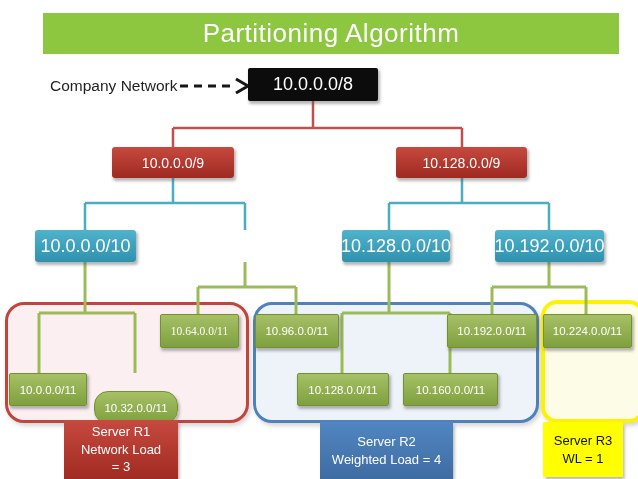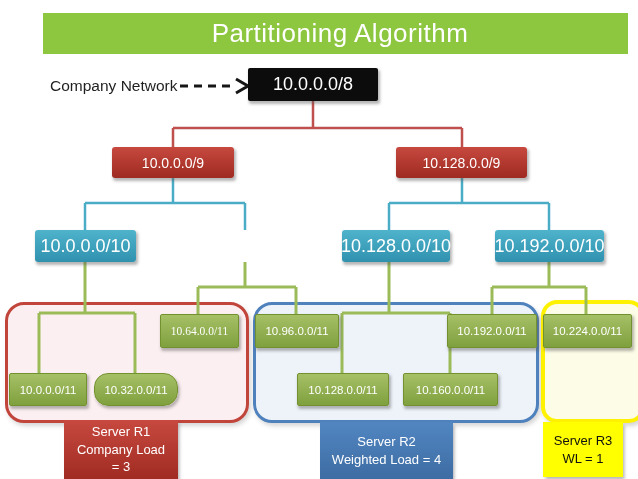--- a/index.html
+++ b/index.html
@@ -5,21 +5,21 @@
   html,body{margin:0;padding:0;background:#ffffff;}
   #canvas{
     position:relative;width:638px;height:479px;background:#ffffff;overflow:hidden;
     font-family:"Liberation Sans",sans-serif;
   }
   .abs{position:absolute;}
   
   .banner{
     left:43px;top:13px;width:576px;height:41px;background:#8dc63f;
     display:flex;align-items:center;justify-content:center;
-    color:#ffffff;font-size:26px;letter-spacing:.5px;z-index:4;padding-left:9px;
+    color:#ffffff;font-size:26px;letter-spacing:.5px;z-index:4;
   }
   
   .company-label{
     left:50px;top:77px;color:#1f1f1f;font-size:15.5px;z-index:4;
   }
   
   .node{
     display:flex;align-items:center;justify-content:center;
     color:#ffffff;z-index:3;box-shadow:1.5px 2.5px 3px rgba(90,90,90,.45);
     border-radius:3px;white-space:nowrap;
@@ -79,32 +79,32 @@
   <div class="abs node black" style="left:248px;top:68px;width:130px;height:33px;">10.0.0.0/8</div>
 
   <div class="abs node red" style="left:112px;top:147px;width:122px;height:31px;">10.0.0.0/9</div>
   <div class="abs node red" style="left:396px;top:147px;width:131px;height:31px;">10.128.0.0/9</div>
 
   <div class="abs node teal" style="left:35px;top:230px;width:101px;height:32px;">10.0.0.0/10</div>
   <div class="abs node teal" style="left:342px;top:230px;width:108px;height:32px;">10.128.0.0/10</div>
   <div class="abs node teal" style="left:495px;top:230px;width:109px;height:32px;">10.192.0.0/10</div>
 
   <div class="abs node green" style="left:9px;top:373px;width:76px;height:31px;">10.0.0.0/11</div>
-  <div class="abs node green" style="left:94px;top:373px;width:82px;height:31px;border-radius:14px;">10.32.0.0/11</div>
+  <div class="abs node green" style="left:94px;top:391px;width:82px;height:31px;border-radius:14px;">10.32.0.0/11</div>
   <div class="abs node green" style="left:297px;top:373px;width:90px;height:31px;">10.128.0.0/11</div>
   <div class="abs node green" style="left:403px;top:373px;width:93px;height:31px;">10.160.0.0/11</div>
 
   <div class="abs node green" style="left:160px;top:314px;width:77px;height:32px;font-family:Liberation Serif, serif;">10.64.0.0/11</div>
   <div class="abs node green" style="left:255px;top:314px;width:82px;height:32px;">10.96.0.0/11</div>
   <div class="abs node green" style="left:447px;top:314px;width:88px;height:32px;">10.192.0.0/11</div>
   <div class="abs node green" style="left:543px;top:314px;width:87px;height:32px;">10.224.0.0/11</div>
 
   <div class="abs server r1">
     <div>Server R1</div>
-    <div>Company Load</div>
+    <div>Network Load</div>
     <div>= 3</div>
   </div>
   <div class="abs server r2">
     <div>Server R2</div>
     <div>Weighted Load = 4</div>
   </div>
   <div class="abs server r3">
     <div>Server R3</div>
     <div>WL = 1</div>
   </div>

